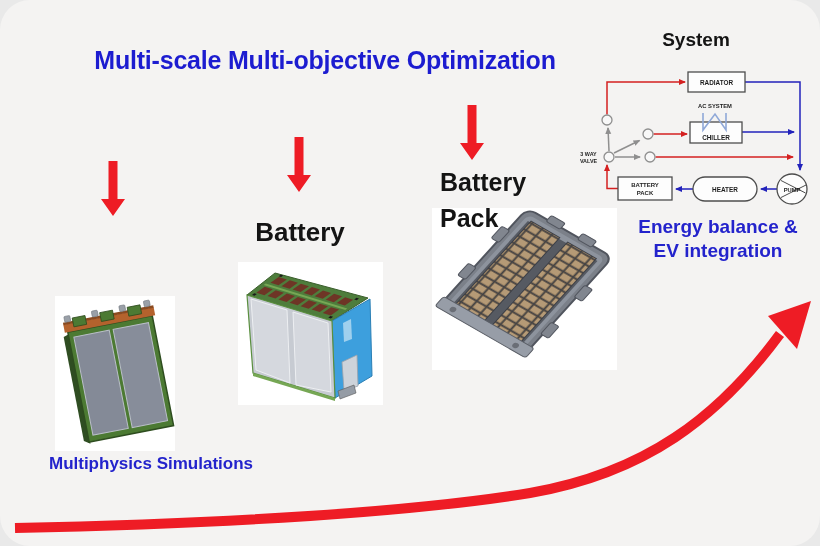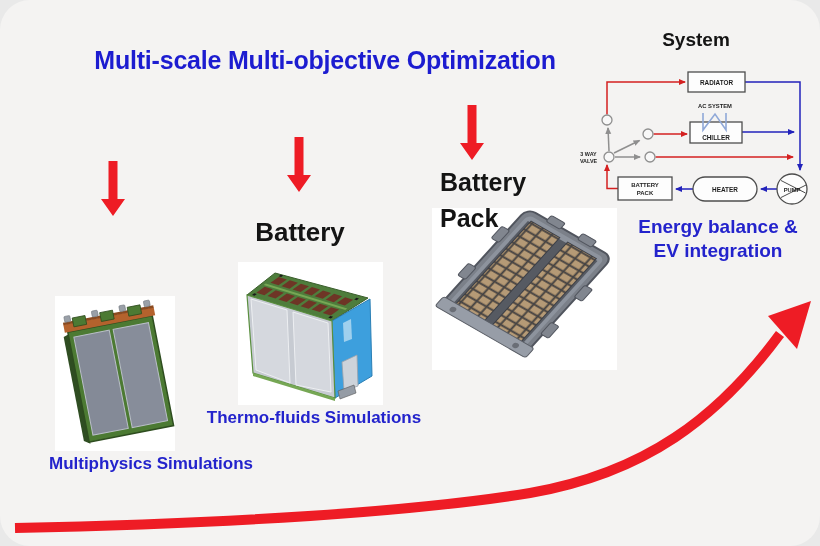--- a/index.html
+++ b/index.html
@@ -106,21 +106,20 @@
       <polygon points="105,61 113,57 114,77 106,80" fill="#9fd0ee"></polygon>
 
       <polygon points="9,33 94,59 97,136 15,111" fill="#c7cbd2" stroke="#5a8f3f" stroke-width="1.2"></polygon>
       <polygon points="13,37 49,48 52,121 18,108" fill="#d5d8de" stroke="#edeff2" stroke-width="1"></polygon>
       <polygon points="55,50 90,61 93,130 58,123" fill="#d5d8de" stroke="#edeff2" stroke-width="1"></polygon>
       <polygon points="15,111 97,136 97,139 15,114" fill="#76a754"></polygon>
       <polygon points="100,129 116,123 118,131 102,137" fill="#959ca5" stroke="#555555" stroke-width="0.6"></polygon>
     </svg>
   </div>
 
-  <div class="abs caption" style="left:200px;top:408px;width:228px;">Thermo-fluids Simulations</div>
 
   <div class="abs img-box" style="left:432px;top:208px;width:185px;height:162px;">
     <svg width="185" height="162" viewBox="0 0 185 162">
       <defs>
         <pattern id="cellsA" width="11.3" height="8.8" patternUnits="userSpaceOnUse">
           <rect x="0.6" y="0.7" width="9.6" height="7" fill="#b59a76" stroke="#6e5b42" stroke-width="0.5"></rect>
         </pattern>
       </defs>
       <g transform="matrix(0.87,0.5,-0.67,0.74,96,4)">
         <rect x="-3" y="-3" width="98" height="132" rx="9" fill="#7b8089" stroke="#51555e" stroke-width="2"></rect>

